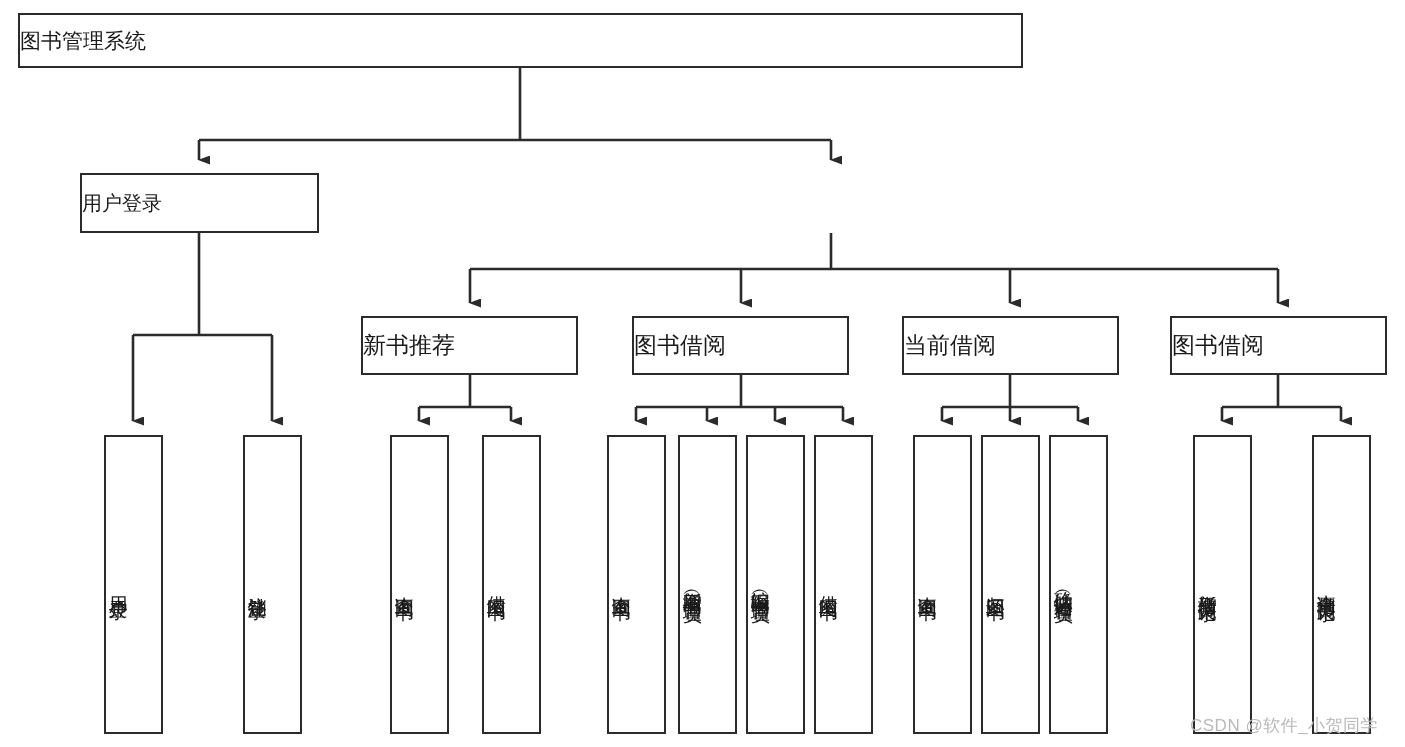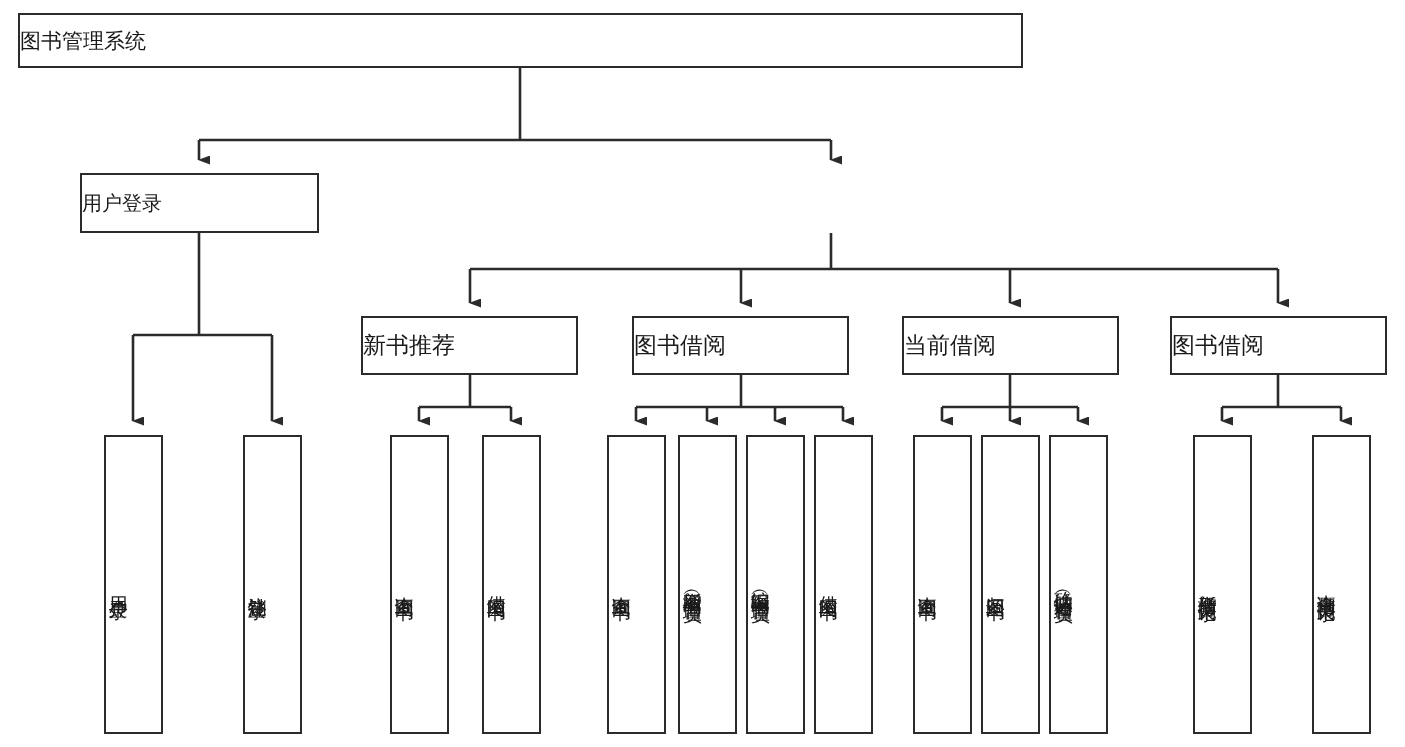--- a/index.html
+++ b/index.html
@@ -178,14 +178,15 @@
     <span class="vtext">确认归还（管理员）</span>
   </div>
 
   <div class="node leaf" style="left:1193px; top:435px; width:59px; height:299px;">
     <span class="vtext">新增借阅记录</span>
   </div>
   <div class="node leaf" style="left:1312px; top:435px; width:59px; height:299px;">
     <span class="vtext">查询借阅记录</span>
   </div>
 
+  <div class="watermark" style="left:1190px; top:714px;">CSDN @软件_小贺同学</div>
 
 </div>
 
 </body></html>

